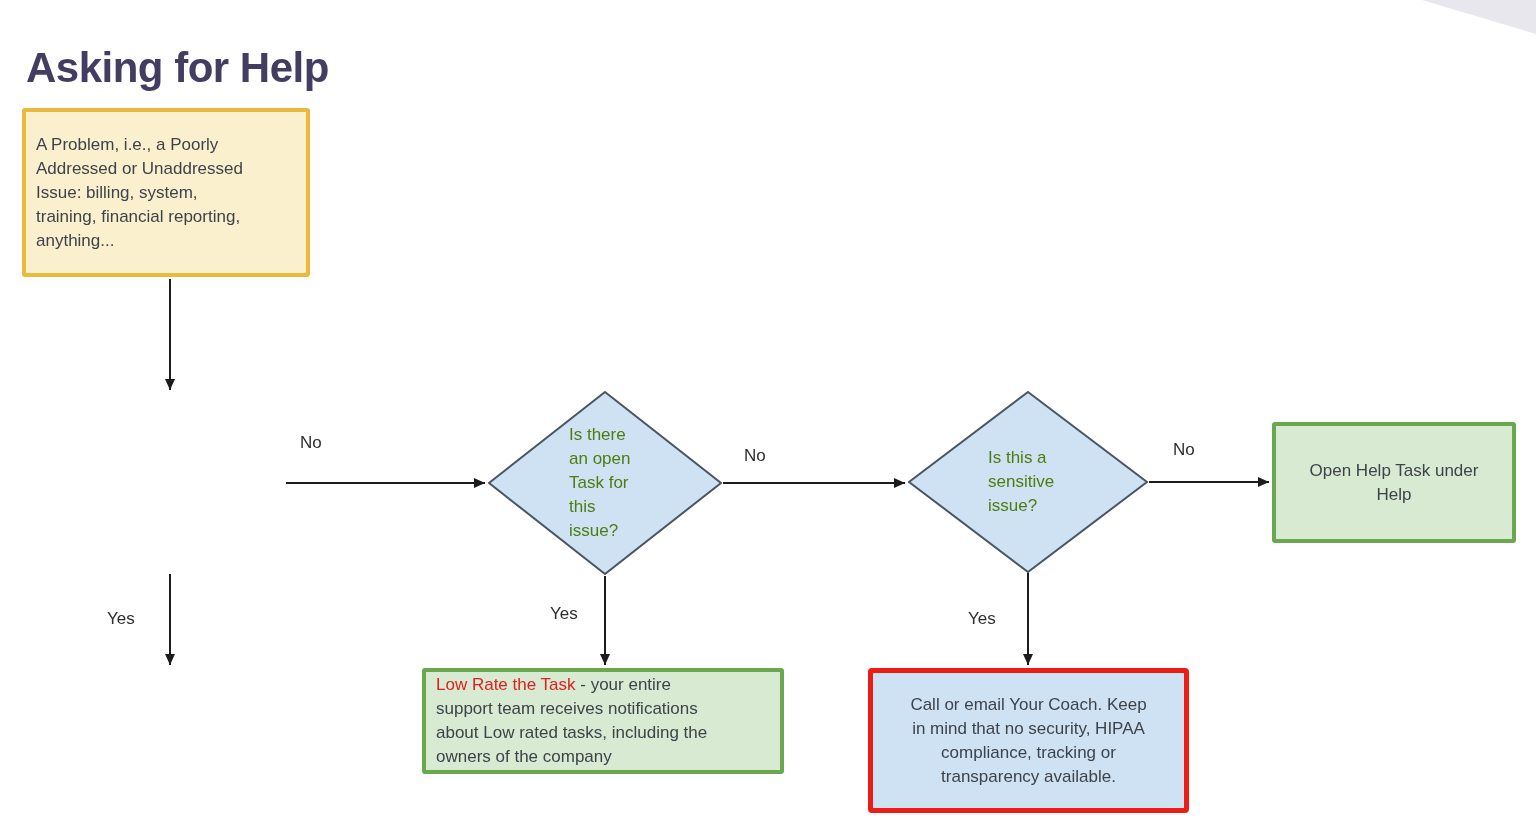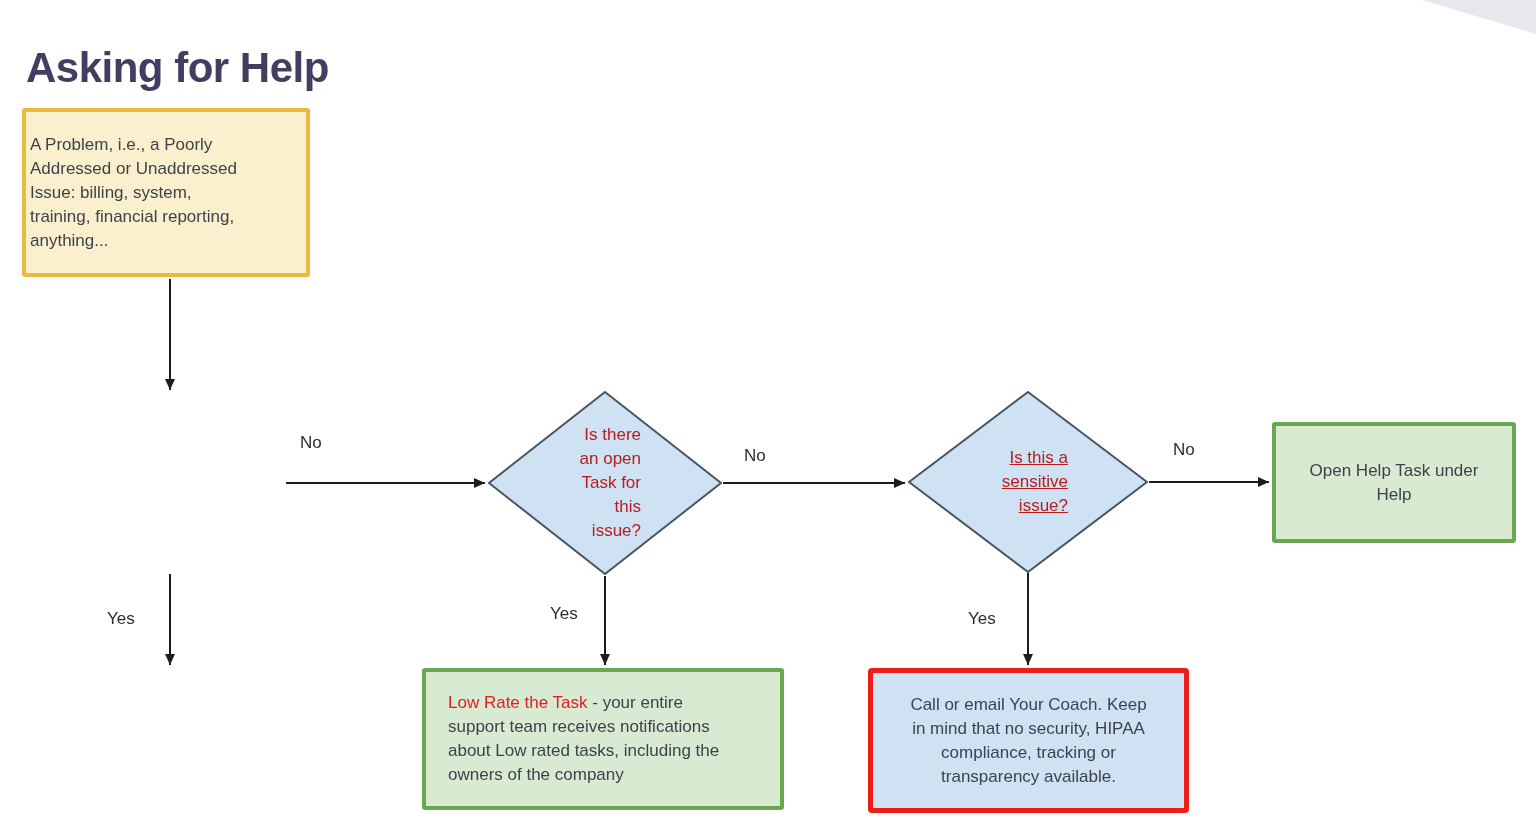--- a/index.html
+++ b/index.html
@@ -34,44 +34,44 @@
 
   .box-text {
     font-size: 17px; line-height: 24px; color: #3d434b;
     width: 100%;
   }
 
   
   .start-box {
     left: 22px; top: 108px; width: 288px; height: 169px;
     background: #fbf0cd; border: 4px solid #eab93d; border-radius: 3px;
-    padding: 10px 0 10px 4px;
+    padding: 10px 0 10px 10px;
   }
 
   
   .diamond { justify-content: center; }
   .diamond svg { position: absolute; inset: 0; }
-  .diamond .box-text { position: relative; text-align: right; color: #b91c1c; }
+  .diamond .box-text { position: relative; text-align: left; color: #4d7c0f; }
   .d1 { left: 55px;  top: 393px; width: 230px; height: 180px; }
   .d2 { left: 488px; top: 391px; width: 234px; height: 184px; }
   .d3 { left: 908px; top: 391px; width: 240px; height: 182px; }
   .d1 .box-text { width: 90px; }
   .d2 .box-text { width: 72px; }
-  .d3 .box-text { width: 80px; text-decoration: underline; }
+  .d3 .box-text { width: 80px; }
 
   
   .outcome-blue-red {
     background: #cfe2f3; border: 5px solid #ed1c16; border-radius: 4px;
   }
   .outcome-green {
     background: #d9ead3; border: 4px solid #6aa84f; border-radius: 3px;
   }
   .o1 { left: 12px;  top: 668px; width: 315px; height: 145px; padding-left: 16px; }
   .o1 .box-text { width: 258px; }
-  .o2 { left: 422px; top: 668px; width: 362px; height: 142px; padding-left: 22px; }
+  .o2 { left: 422px; top: 668px; width: 362px; height: 106px; padding-left: 10px; }
   .o2 .box-text { width: 300px; }
   .o2 .hl { color: #dd2121; }
   .o3 { left: 868px; top: 668px; width: 321px; height: 145px; justify-content: center; }
   .o3 .box-text { text-align: center; width: 250px; }
   .o4 { left: 1272px; top: 422px; width: 244px; height: 121px; justify-content: center; }
   .o4 .box-text { text-align: center; width: 190px; }
 
   
   .edge-label {
     position: absolute; z-index: 2;

